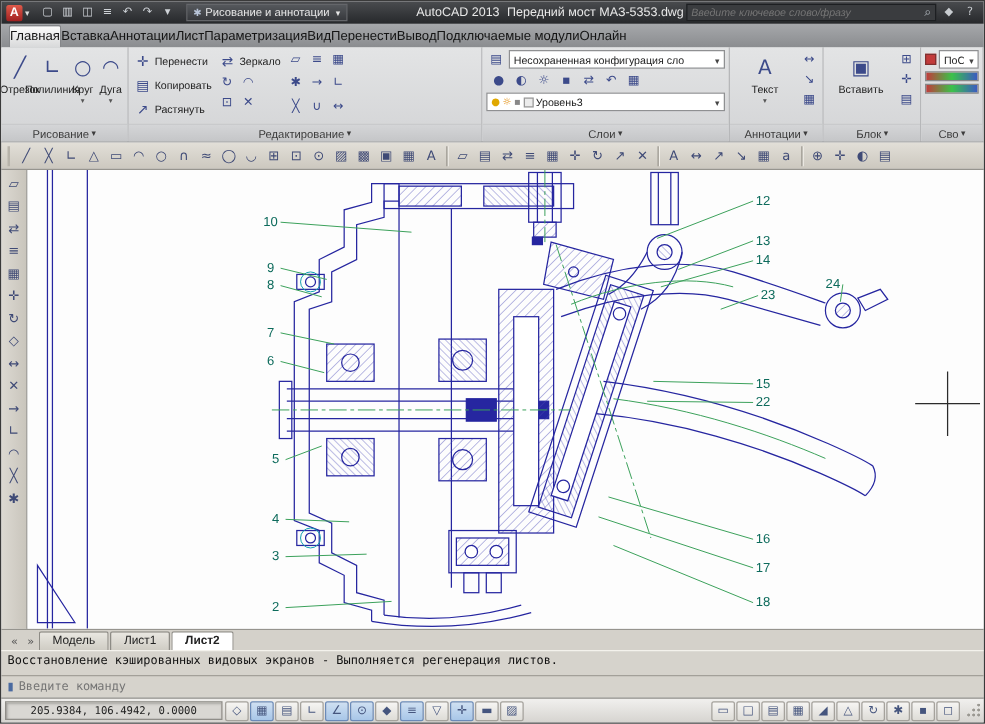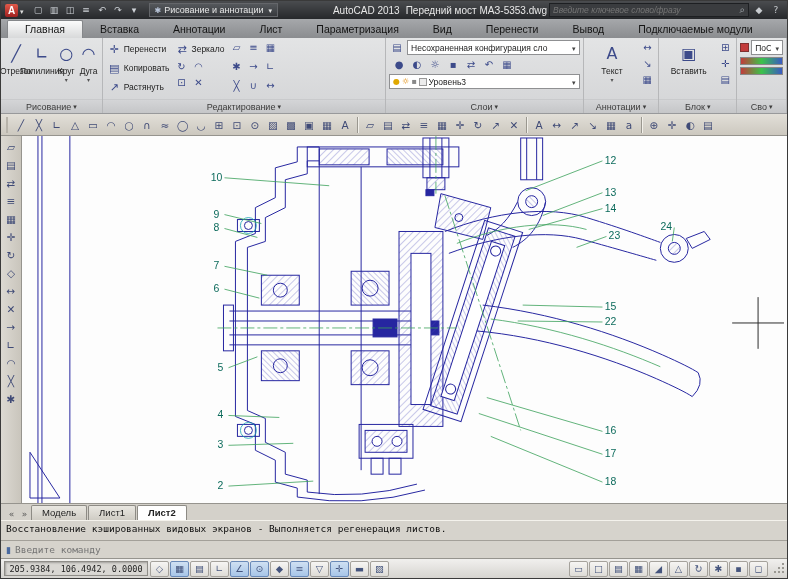--- a/index.html
+++ b/index.html
@@ -18,21 +18,21 @@
   .wsicon { font-size:8px; color:#b8c4d8; }
   .titles { position:absolute; left:50%; transform:translateX(-50%); font-size:10px; color:#e8e8e8; pointer-events:none;margin-left:46px; }
   .titles .doc { margin-left:6px; }
   .search { margin-left:auto; display:flex; align-items:center; background:#3a3c3f; border:1px solid #1d1f22; height:14px; width:200px; padding:0 3px; }
   .search input { flex:1; background:transparent; border:none; outline:none; font-size:8.5px; font-style:italic; color:#9aa0a6; font-family:"Liberation Sans",sans-serif; min-width:0; }
   .sicon { font-size:10px; color:#aab0b6; }
   .tbicon { width:14px; height:14px; display:grid; place-items:center; font-size:9px; color:#c8ccd0; }
 
   
   .rtabs { height:19px; flex:0 0 19px; background:linear-gradient(#a6a8ab,#8a8c8f); display:flex; align-items:flex-end; padding-left:6px; font-size:10.5px; white-space:nowrap; }
-  .rtab { padding:2px 17px 3px; color:#141414; }
+  .rtab { padding:2px 0 3px; color:#141414; }
   .rtab.active { background:linear-gradient(#fbfbfb,#d8d9da); border:1px solid #85878a; border-bottom:none; border-radius:2px 2px 0 0; }
 
   
   .ribbon { height:76px; flex:0 0 76px; background:#d8d9da; display:flex; border-bottom:1px solid #98999b; }
   .panel { display:flex; flex-direction:column; border-right:1px solid #b6b7b9; background:linear-gradient(#e3e4e5,#d3d4d6); overflow:hidden; }
   .pbody { flex:1; display:flex; padding:2px 3px; gap:2px; min-height:0; }
   .plabel { height:14px; flex:0 0 14px; font-size:9px; color:#3c3c3c; display:flex; align-items:center; justify-content:center; background:linear-gradient(#d4d5d7,#c5c6c8); border-top:1px solid #c9cacc; white-space:nowrap; }
   .p-draw { width:102px; } .p-modify { width:284px; } .p-layers { width:198px; }
   .p-annot { width:76px; } .p-block { width:78px; } .p-props { width:50px; }
   .bigbtn { width:24px; flex:1; display:flex; flex-direction:column; align-items:center; font-size:8.5px; color:#222; }
@@ -82,21 +82,21 @@
 
   
   .cmd { height:38px; flex:0 0 38px; background:#d6d3cc; border-top:1px solid #f4f2ec; display:flex; flex-direction:column; }
   .cmd-hist { flex:1; padding:2px 5px; font-family:"DejaVu Sans Mono",monospace; font-size:9.5px; color:#111; white-space:nowrap; overflow:hidden; }
   .cmd-input { height:18px; flex:0 0 18px; border-top:1px solid #a3a099; display:flex; align-items:center; gap:4px; padding:0 5px; }
   .cbadge { font-size:9px; color:#4a6aa0; }
   .cmd-input input { flex:1; background:transparent; border:none; outline:none; font-family:"DejaVu Sans Mono",monospace; font-size:9.5px; color:#555; }
 
   
   .statusbar { height:20px; flex:0 0 20px; background:linear-gradient(#f1f0ee,#d6d4d0); border-top:1px solid #96948e; display:flex; align-items:center; padding:0 3px; gap:2px; }
-  .coords { width:144px; height:15px; border:1px solid #8f8d88; background:#d9d7d3; box-shadow:inset 1px 1px 2px rgba(0,0,0,.25); display:grid; place-items:center; font-family:"DejaVu Sans Mono",monospace; font-size:8.5px; color:#222; white-space:nowrap; }
+  .coords { width:174px; height:15px; border:1px solid #8f8d88; background:#d9d7d3; box-shadow:inset 1px 1px 2px rgba(0,0,0,.25); display:grid; place-items:center; font-family:"DejaVu Sans Mono",monospace; font-size:8.5px; color:#222; white-space:nowrap; }
   .stgroup { display:flex; gap:1px; }
   .stgroup.right { margin-left:auto; }
   .stbtn { width:19px; height:16px; border:1px solid #a5a29c; background:linear-gradient(#f6f5f3,#dedcd7); display:grid; place-items:center; font-size:9.5px; color:#45557e; border-radius:2px; }
   .stbtn.active { background:linear-gradient(#cfe0f2,#a8c6e8); border-color:#6a8ab8; }
   .gripcorner { width:12px; height:12px; margin-left:2px; background:
     radial-gradient(circle at 3px 9px,#9a9892 1px,transparent 1.4px),
     radial-gradient(circle at 7px 9px,#9a9892 1px,transparent 1.4px),
     radial-gradient(circle at 7px 5px,#9a9892 1px,transparent 1.4px),
     radial-gradient(circle at 11px 9px,#9a9892 1px,transparent 1.4px),
     radial-gradient(circle at 11px 5px,#9a9892 1px,transparent 1.4px),

